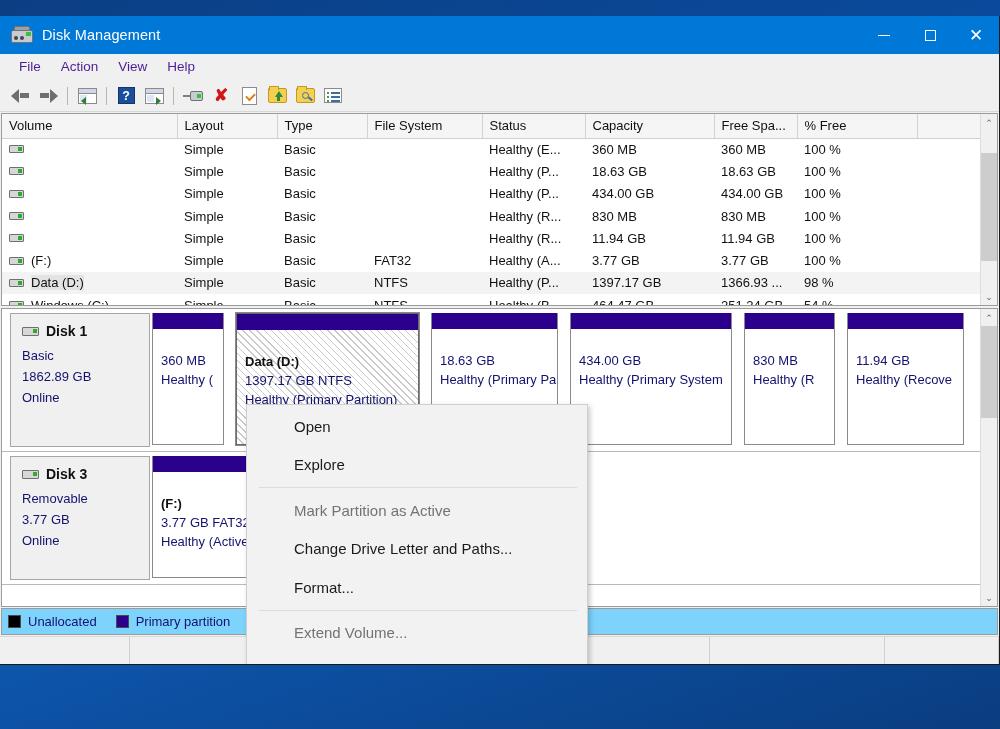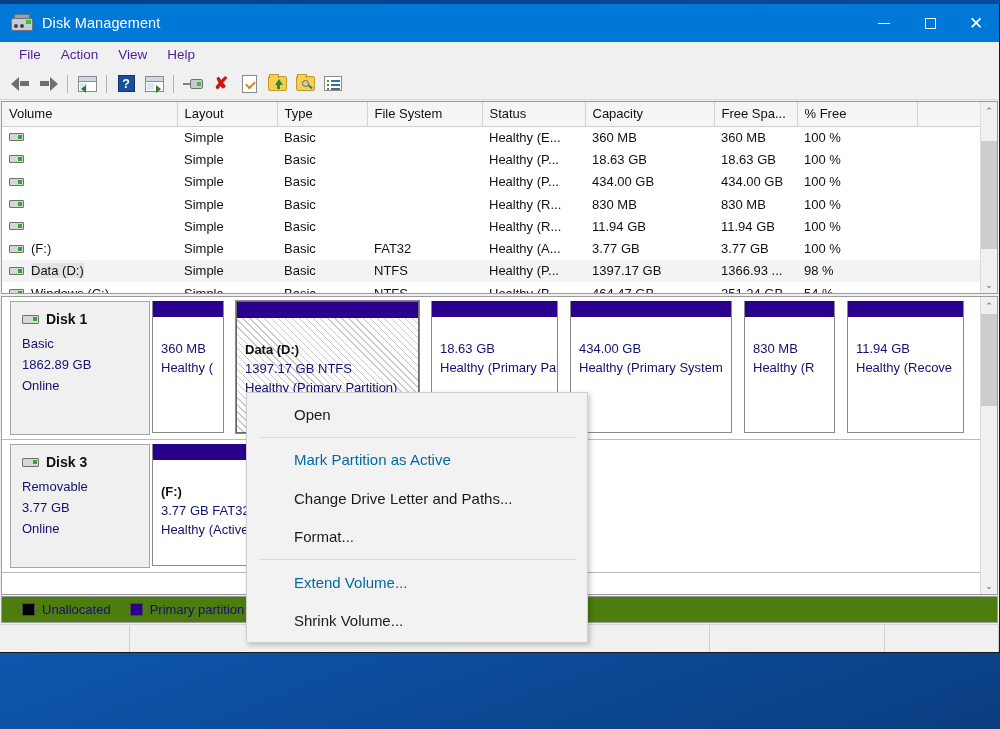--- a/index.html
+++ b/index.html
@@ -9,21 +9,21 @@
     overflow: hidden;
     font-family: "Liberation Sans", sans-serif;
   }
   body {
     background: linear-gradient(160deg, #0b3f84 0%, #0a4a9c 35%, #0d56ad 60%, #0a3d80 100%);
     position: relative;
   }
   
   #window {
     position: absolute;
-    left: 0; top: 4px;
+    left: 0; top: 16px;
     width: 1000px; height: 649px;
     background: #f0f0f0;
     border: 1px solid #1a1a1a;
     border-top: none; border-left: none;
     display: flex; flex-direction: column;
     overflow: hidden;
   }
   
   #titlebar {
     height: 38px;
@@ -281,25 +281,25 @@
   .part.selected .body {
     background-image: repeating-linear-gradient(45deg,
       transparent, transparent 4px, #c9c9c9 4px, #c9c9c9 5px);
   }
   .part.selected { border: 1px solid #6a6a6a; outline: 1px solid #8a8a8a; }
   .part .ptitle { font-weight: bold; color: #101010; }
   
   
   #legend {
     flex: 0 0 27px;
-    background: #4d7c0f;
+    background: #7dd3fc;
     border: 1px solid #9b9b9b;
     margin: 1px;
     display: flex; align-items: center;
-    padding-left: 20px; gap: 7px;
+    padding-left: 6px; gap: 7px;
     font-size: 13px; color: #13126e;
     overflow: hidden;
   }
   .sw { width: 13px; height: 13px; border: 1px solid #4a4a4a; flex: 0 0 auto; }
   .sw.unalloc { background: #000; }
   .sw.primary { background: #2a008c; }
   .legend-label { margin-right: 12px; white-space: nowrap; }
   
   #statusbar {
     flex: 0 0 27px;
@@ -319,21 +319,21 @@
     padding: 2px 0;
     z-index: 50;
   }
   .ctx-item {
     height: 38.5px;
     display: flex; align-items: center;
     padding-left: 47px;
     font-size: 15px; color: #1b1b1b;
     cursor: default;
   }
-  .ctx-item.disabled { color: #0369a1; }
+  .ctx-item.disabled { color: #737373; }
   .ctx-sep { height: 1px; background: #dcdcdc; margin: 3px 10px 3px 12px; }
 </style>
 </head>
 <body>
 
 <div id="window">
 
   <div id="titlebar">
     <div class="title-icon">
       <div class="ti-top"></div>
@@ -710,20 +710,21 @@
 
   <div id="statusbar">
     <div class="sb-pane" style="flex:0 0 130px"></div>
     <div class="sb-pane" style="flex:0 0 580px"></div>
     <div class="sb-pane" style="flex:0 0 175px"></div>
     <div class="sb-pane" style="flex:1"></div>
   </div>
 
   <div id="ctxmenu">
       <div class="ctx-item">Open</div>
+      <div class="ctx-item">Explore</div>
       <div class="ctx-sep"></div>
       <div class="ctx-item disabled">Mark Partition as Active</div>
       <div class="ctx-item">Change Drive Letter and Paths...</div>
       <div class="ctx-item">Format...</div>
       <div class="ctx-sep"></div>
       <div class="ctx-item disabled">Extend Volume...</div>
       <div class="ctx-item">Shrink Volume...</div>
     </div>
 
 </div>

